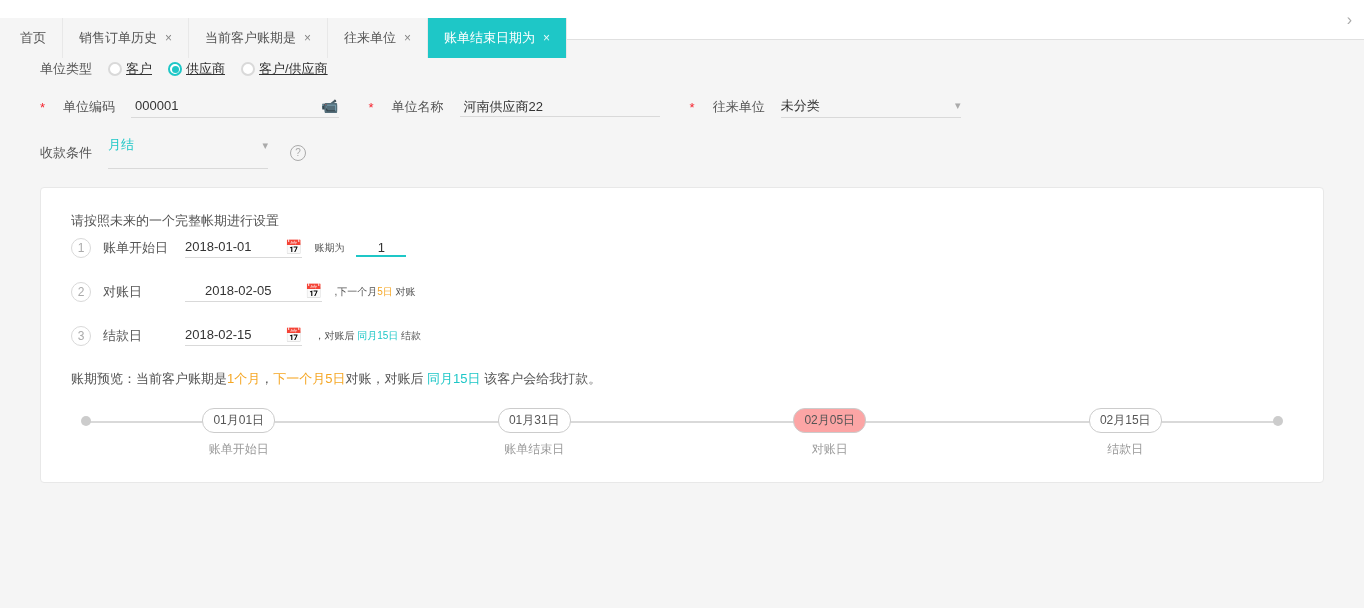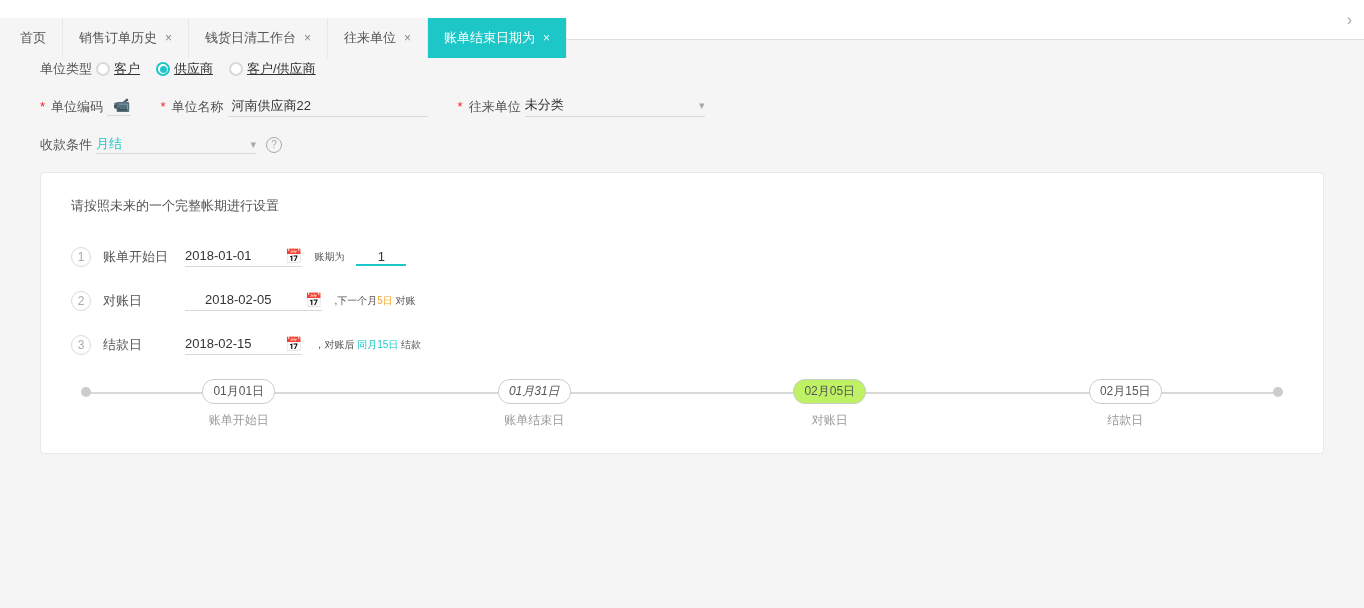--- a/index.html
+++ b/index.html
@@ -60,21 +60,21 @@
     
     .form-row {
       display: flex;
       align-items: center;
       margin-bottom: 18px;
       gap: 30px;
     }
     .form-group {
       display: flex;
       align-items: center;
-      gap: 4px;
+      gap: 16px;
     }
     .form-label {
       font-size: 13px;
       color: #555;
       white-space: nowrap;
     }
     .required-star {
       color: #f5222d;
       margin-right: 2px;
     }
@@ -145,21 +145,21 @@
       margin-left: 6px;
       cursor: pointer;
     }
 
     
     .dropdown-wrapper {
       display: flex;
       align-items: center;
       border-bottom: 1px solid #d9d9d9;
       min-width: 160px;
-      padding-bottom: 0;
+      padding-bottom: 14px;
       cursor: pointer;
     }
     .dropdown-value {
       font-size: 13px;
       color: #1ec7c7;
       flex: 1;
     }
     .dropdown-arrow {
       color: #aaa;
       font-size: 11px;
@@ -198,21 +198,21 @@
     .period-panel {
       background: #fff;
       border: 1px solid #e8e8e8;
       border-radius: 4px;
       padding: 24px 30px 24px 30px;
       margin-top: 4px;
     }
     .period-title {
       font-size: 13px;
       color: #555;
-      margin-bottom: 32px;
+      margin-bottom: 8px;
     }
     .period-row {
       display: flex;
       align-items: center;
       margin-bottom: 24px;
       gap: 12px;
     }
     .period-num {
       width: 20px;
       height: 20px;
@@ -277,21 +277,21 @@
 
 <div class="tabs-bar">
   <div class="tab-item">
     <span>首页</span>
   </div>
   <div class="tab-item">
     <span>销售订单历史</span>
     <span class="tab-close">×</span>
   </div>
   <div class="tab-item">
-    <span>钱货日清工作台</span>
+    <span>当前客户账期是</span>
     <span class="tab-close">×</span>
   </div>
   <div class="tab-item">
     <span>往来单位</span>
     <span class="tab-close">×</span>
   </div>
   <div class="tab-item active">
     <span>账单结束日期为</span>
     <span class="tab-close">×</span>
   </div>
@@ -320,20 +320,21 @@
         </div>
       </div>
     </div>
   </div>
 
   <div class="form-row">
     <div class="form-group">
       <span class="required-star">*</span>
       <span class="form-label">单位编码</span>
       <div class="input-with-icon">
+        <input type="text" class="form-input" value="000001" style="">
         <span class="cal-icon">📹</span>
       </div>
     </div>
     <div class="form-group">
       <span class="required-star">*</span>
       <span class="form-label">单位名称</span>
       <input type="text" class="form-input form-input-wide" value="河南供应商22" style="">
     </div>
     <div class="form-group">
       <span class="required-star">*</span>
@@ -386,39 +387,42 @@
       <div class="period-num">3</div>
       <span class="period-row-label">结款日</span>
       <div class="period-input-box">
         <input type="text" value="2018-02-15" style="width: 90px; border: none; outline: none; font-size: 13px; background: transparent;">
         <span class="cal-icon">📅</span>
       </div>
       <span class="period-suffix">，对账后 <span class="highlight-teal">同月15日</span> 结款</span>
     </div>
 
     <div class="preview-section">
+      <div class="preview-text">
+        <span>账期预览：当前客户账期是</span><span class="highlight-orange">1个月</span><span>，</span><span class="highlight-orange">下一个月5日</span><span>对账，对账后</span> <span class="highlight-teal">同月15日</span> <span>该客户会给我打款。</span>
+      </div>
 
       <div style="position:relative; display:flex; align-items:flex-start; padding: 0 10px;">
 
         <div style="position:absolute; top:13px; left:18px; right:18px; height:2px; background:#d9d9d9; z-index:0;"></div>
 
         <div style="width:10px;height:10px;border-radius:50%;background:#ccc;margin-top:8px;z-index:1;flex-shrink:0;"></div>
 
         <div style="display:flex;flex-direction:column;align-items:center;flex:1;z-index:1;">
           <div style="border:1px solid #ccc;border-radius:12px;padding:3px 10px;font-size:12px;background:#fff;color:#555;white-space:nowrap;">01月01日</div>
           <div style="font-size:12px;color:#999;margin-top:8px;">账单开始日</div>
         </div>
 
         <div style="display:flex;flex-direction:column;align-items:center;flex:1;z-index:1;">
-          <div style="border:1px solid #ccc;border-radius:12px;padding:3px 10px;font-size:12px;background:#fff;color:#555;white-space:nowrap;font-style:italic;">01月31日</div>
+          <div style="border:1px solid #ccc;border-radius:12px;padding:3px 10px;font-size:12px;background:#fff;color:#555;white-space:nowrap;">01月31日</div>
           <div style="font-size:12px;color:#999;margin-top:8px;">账单结束日</div>
         </div>
 
         <div style="display:flex;flex-direction:column;align-items:center;flex:1;z-index:1;">
-          <div style="border:1px solid #ccc;border-radius:12px;padding:3px 10px;font-size:12px;background:#bef264;color:#555;white-space:nowrap;">02月05日</div>
+          <div style="border:1px solid #ccc;border-radius:12px;padding:3px 10px;font-size:12px;background:#fca5a5;color:#555;white-space:nowrap;">02月05日</div>
           <div style="font-size:12px;color:#999;margin-top:8px;">对账日</div>
         </div>
 
         <div style="display:flex;flex-direction:column;align-items:center;flex:1;z-index:1;">
           <div style="border:1px solid #ccc;border-radius:12px;padding:3px 10px;font-size:12px;background:#fff;color:#555;white-space:nowrap;">02月15日</div>
           <div style="font-size:12px;color:#999;margin-top:8px;">结款日</div>
         </div>
 
         <div style="width:10px;height:10px;border-radius:50%;background:#ccc;margin-top:8px;z-index:1;flex-shrink:0;"></div>
       </div>

